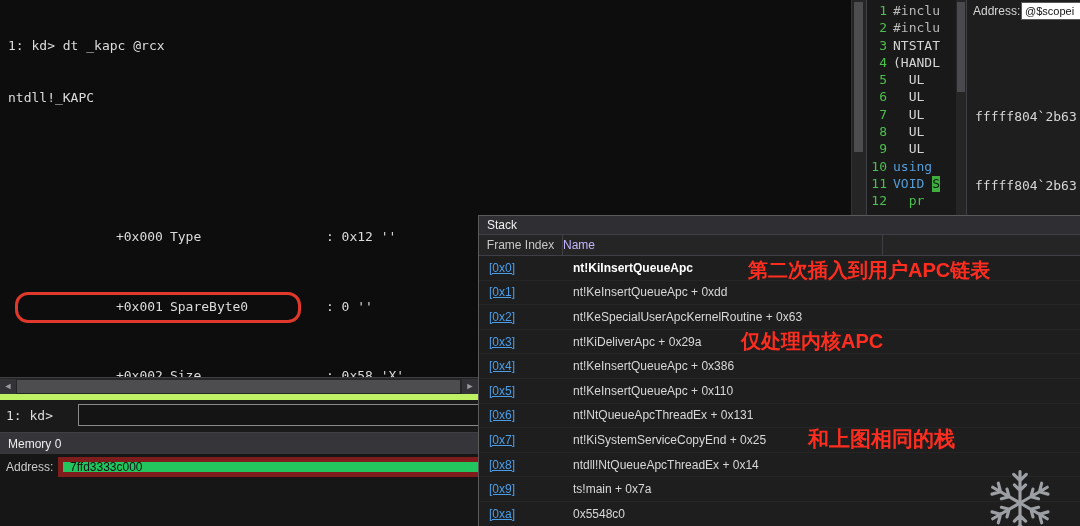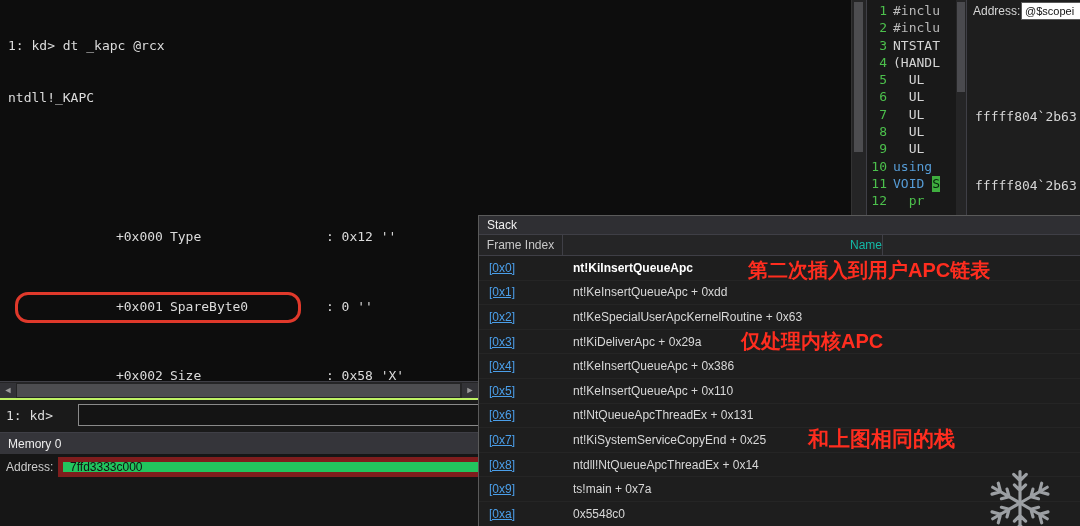--- a/index.html
+++ b/index.html
@@ -1,21 +1,21 @@
 <!DOCTYPE html>
 <html><head>
 <meta charset="utf-8">
 <style>
   html,body{margin:0;padding:0;background:#000;}
   .screen{position:relative;width:1080px;height:526px;background:#1e1e1e;overflow:hidden;
           font-family:"Liberation Sans",sans-serif;}
 
   
   .cmd-window{position:absolute;left:0;top:0;width:866px;height:400px;background:#0d0d0d;
-              border-bottom:2px solid #bef264;box-sizing:border-box;overflow:hidden;}
+              border-bottom:6px solid #bef264;box-sizing:border-box;overflow:hidden;}
   .cmd-content{position:absolute;left:0;top:0;right:16px;padding:2px 0 0 8px;
                font:13px/17.4px "DejaVu Sans Mono",monospace;color:#dcdcdc;white-space:pre;}
   .cmd-line{height:17.4px;}
   .f-off{display:inline-block;width:54px;margin-left:14px;}
   .f-name{display:inline-block;width:156px;}
   .f-val{white-space:pre;}
   .hl-box{position:absolute;left:15px;top:292px;width:280px;height:25px;border:3px solid #e0392b;
           border-radius:13px;pointer-events:none;}
 
   
@@ -76,22 +76,22 @@
 
   
   .stack{position:absolute;left:478px;top:215px;width:602px;height:311px;background:#1e1e1e;
          border-left:1px solid #5a5a5a;border-top:1px solid #5a5a5a;box-sizing:border-box;overflow:hidden;}
   .stack-title{height:18px;background:#2f2f33;color:#f0f0f0;font:12px/18px "Liberation Sans",sans-serif;
                padding-left:8px;}
   .stack-header{display:flex;height:22px;background:#252526;border-bottom:1px solid #3f3f46;
                 border-top:1px solid #3f3f46;box-sizing:border-box;}
   .sh-col1{width:84px;border-right:1px solid #3f3f46;text-align:center;
            font:12px/20px "Liberation Sans",sans-serif;color:#c8c8c8;flex:none;box-sizing:border-box;}
-  .sh-col2{width:320px;border-right:1px solid #3f3f46;text-align:right;
-           font:12px/20px "Liberation Sans",sans-serif;color:#14b8a6;flex:none;box-sizing:border-box;}
+  .sh-col2{width:320px;border-right:1px solid #3f3f46;text-align:left;
+           font:12px/20px "Liberation Sans",sans-serif;color:#c4b5fd;flex:none;box-sizing:border-box;}
   .sh-col3{flex:1;}
   .stack-row{display:flex;height:23.6px;align-items:center;border-bottom:1px solid rgba(255,255,255,0.03);
              cursor:pointer;}
   .sr-index{width:84px;padding-left:10px;box-sizing:border-box;flex:none;
             font:12px "Liberation Sans",sans-serif;color:#4b9fea;text-decoration:underline;}
   .sr-name{padding-left:10px;font:12px "Liberation Sans",sans-serif;color:#d8d8d8;white-space:pre;}
   .sr-name.bold{font-weight:bold;color:#ffffff;}
 
   
   .anno{position:absolute;color:#ff2d1f;font-family:"Liberation Sans",sans-serif;font-weight:bold;

